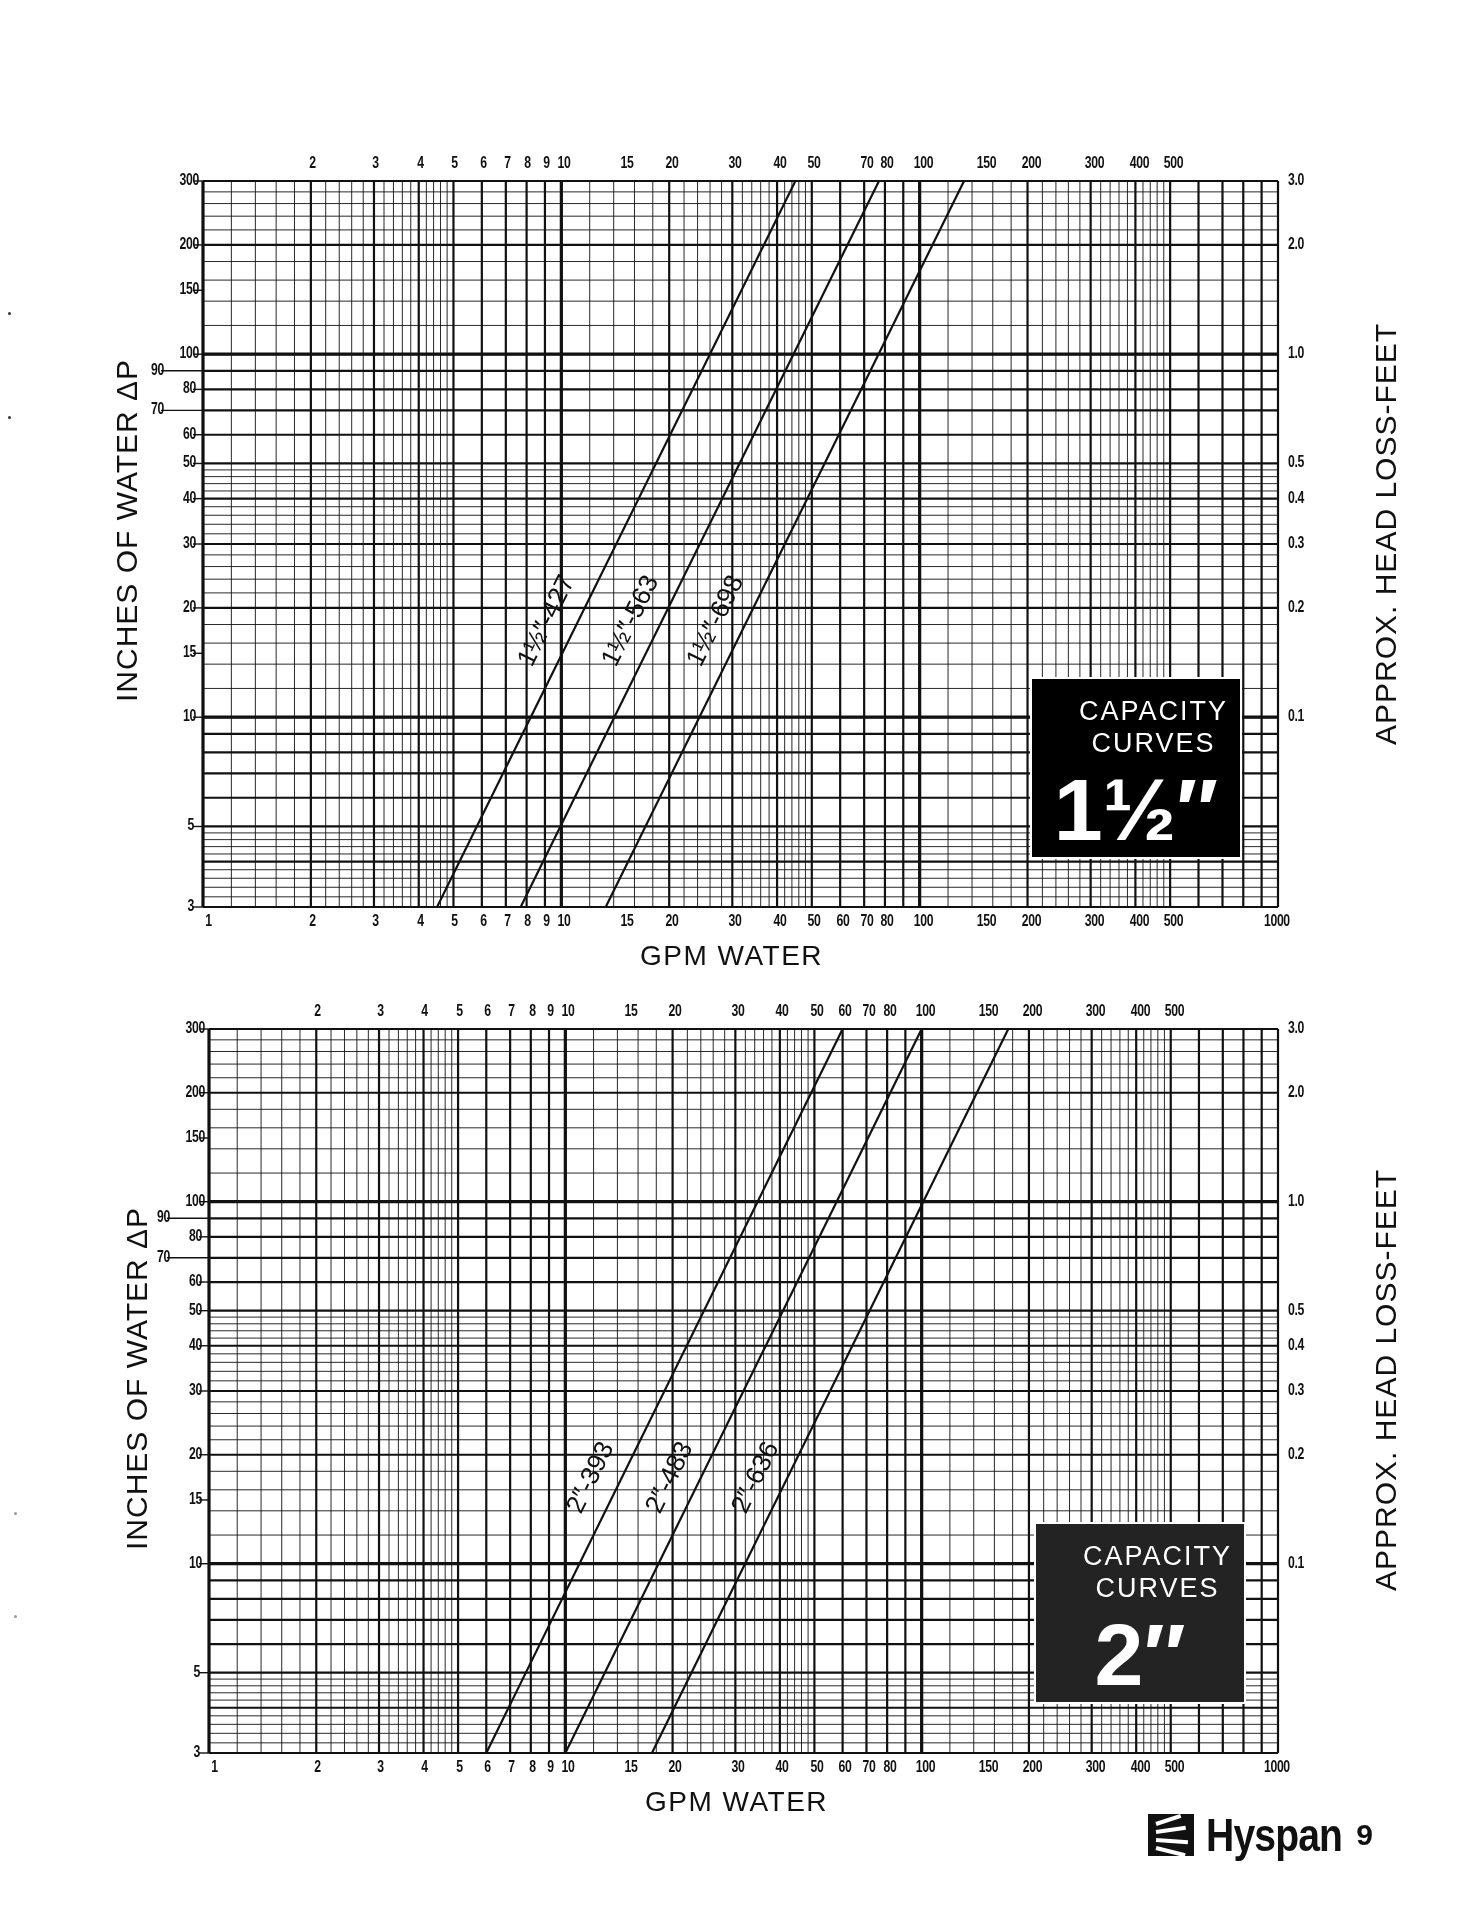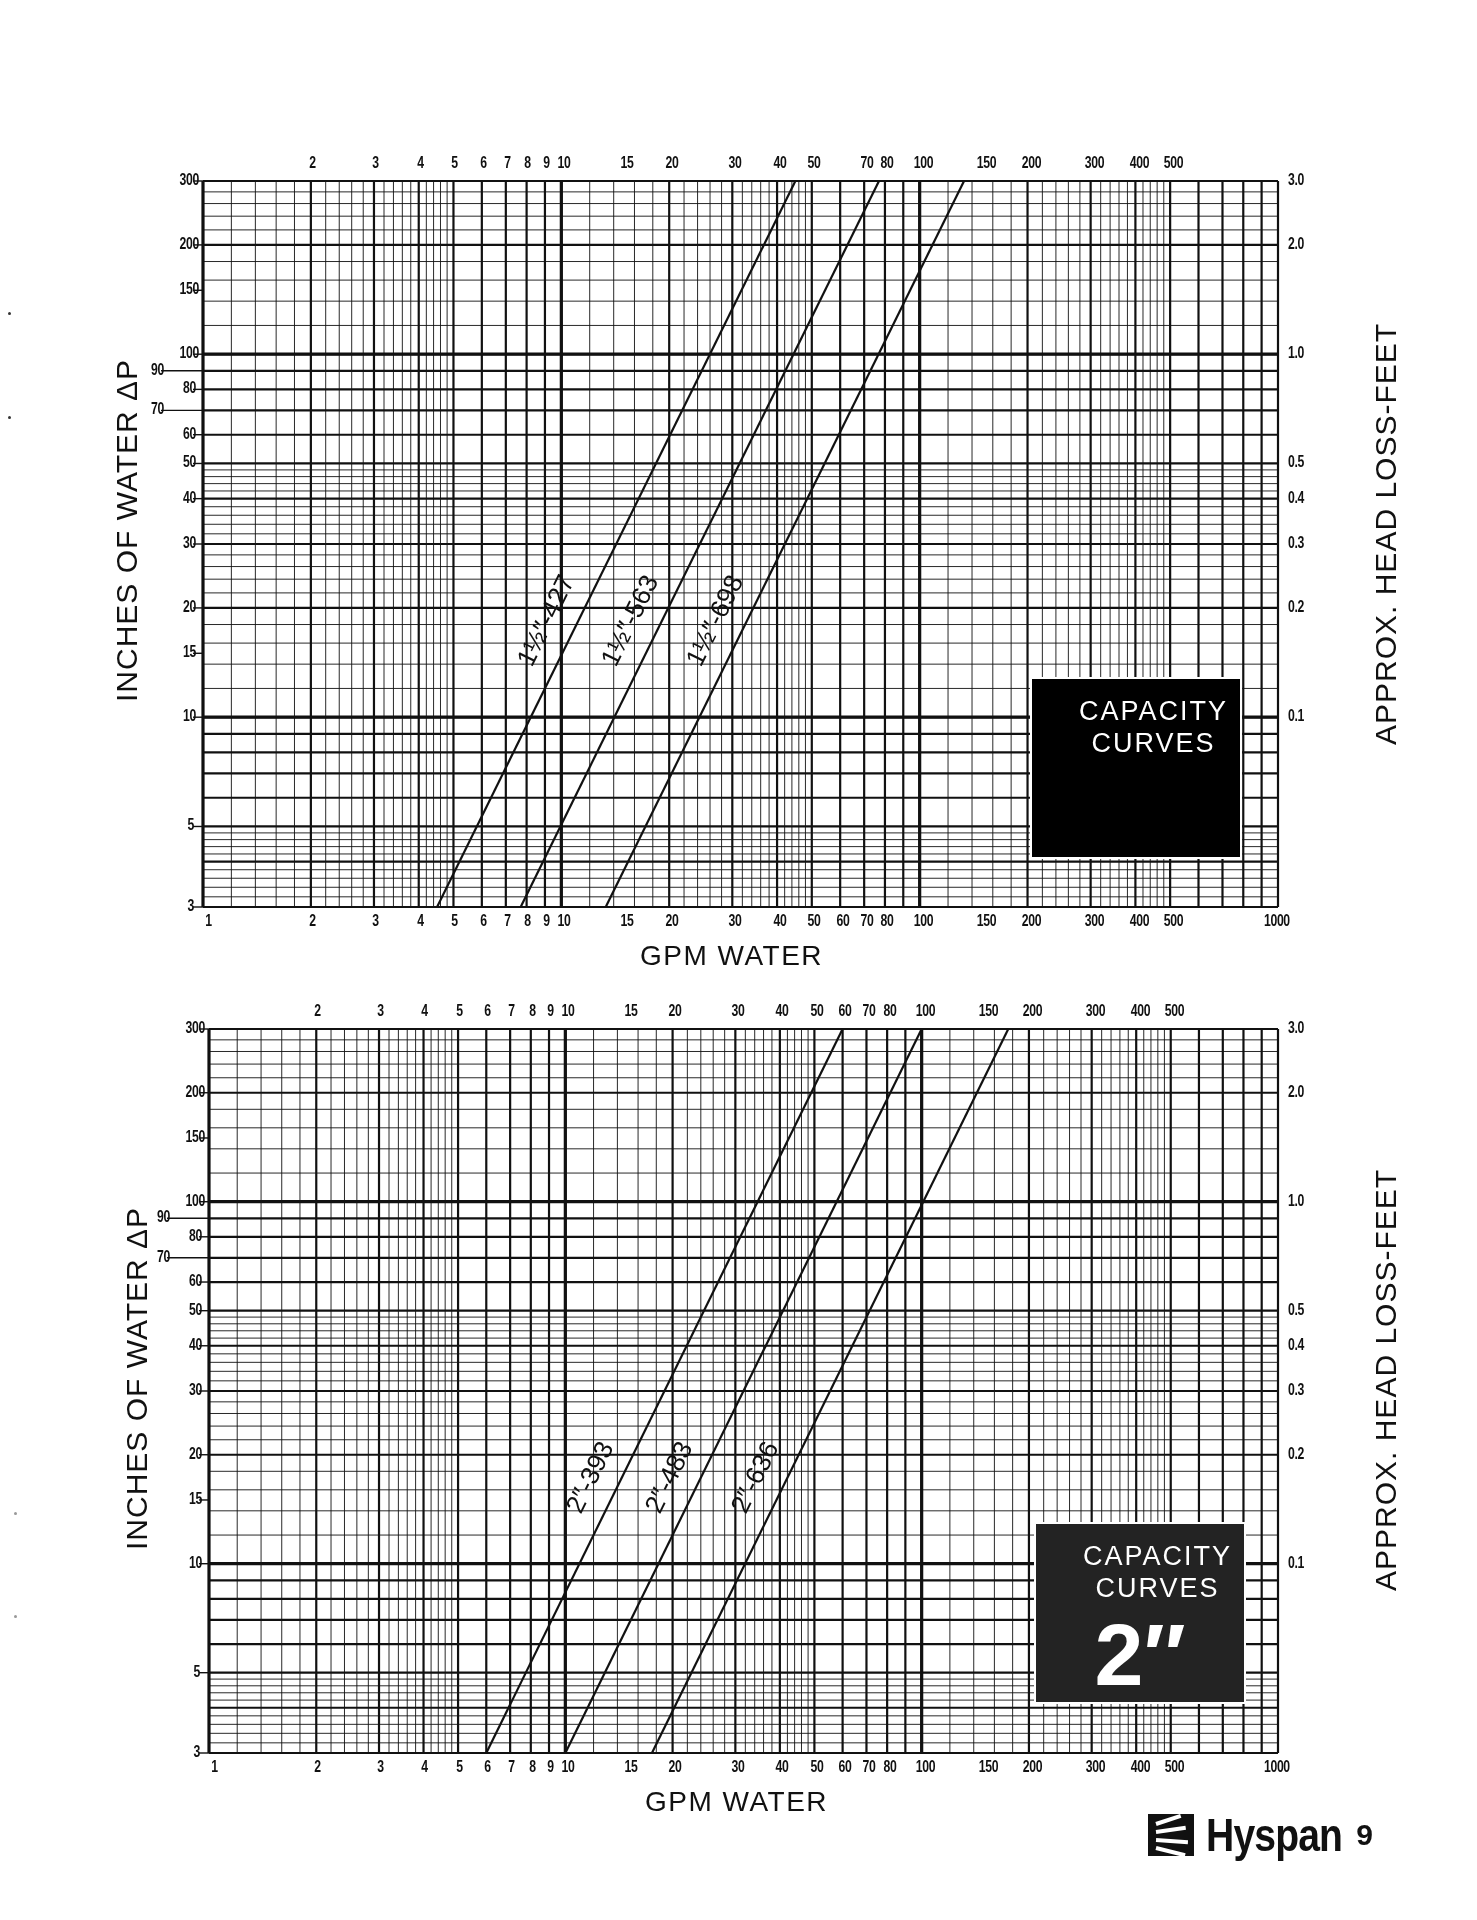--- a/index.html
+++ b/index.html
@@ -269,20 +269,21 @@
 
   <div class="curve-labels">
       <span class="curve-label" style="left: 538.102px; top: 639.884px; transform: rotate(-63.7303deg);">1½″-427</span>
       <span class="curve-label" style="left: 621.693px; top: 639.884px; transform: rotate(-63.7303deg);">1½″-563</span>
       <span class="curve-label" style="left: 706.747px; top: 639.884px; transform: rotate(-63.7303deg);">1½″-698</span>
     </div>
 
   <div class="capbox" style="left:1030px; top:677px; width:212px; height:182px; background:#000; padding-top:16px;">
     <span class="l1">CAPACITY</span>
     <span class="l2">CURVES</span>
+    <span class="size"><span>1</span><span class="frac">½</span><span>″</span></span>
   </div>
 </div>
 
 <div class="chart" id="chart1" style="left:0;top:0;width:1477px;height:1920px;">
   <svg class="plot-svg" width="1477" height="1920">
       <line x1="209" y1="1029" x2="209" y2="1753" stroke="#111111" stroke-width="3.2"></line>
       <line x1="237.21491734163698" y1="1029" x2="237.21491734163698" y2="1753" stroke="#111111" stroke-width="0.9"></line>
       <line x1="261.0702900466788" y1="1029" x2="261.0702900466788" y2="1753" stroke="#111111" stroke-width="0.9"></line>
       <line x1="281.73475381972787" y1="1029" x2="281.73475381972787" y2="1753" stroke="#111111" stroke-width="0.9"></line>
       <line x1="299.9621026518114" y1="1029" x2="299.9621026518114" y2="1753" stroke="#111111" stroke-width="0.9"></line>

